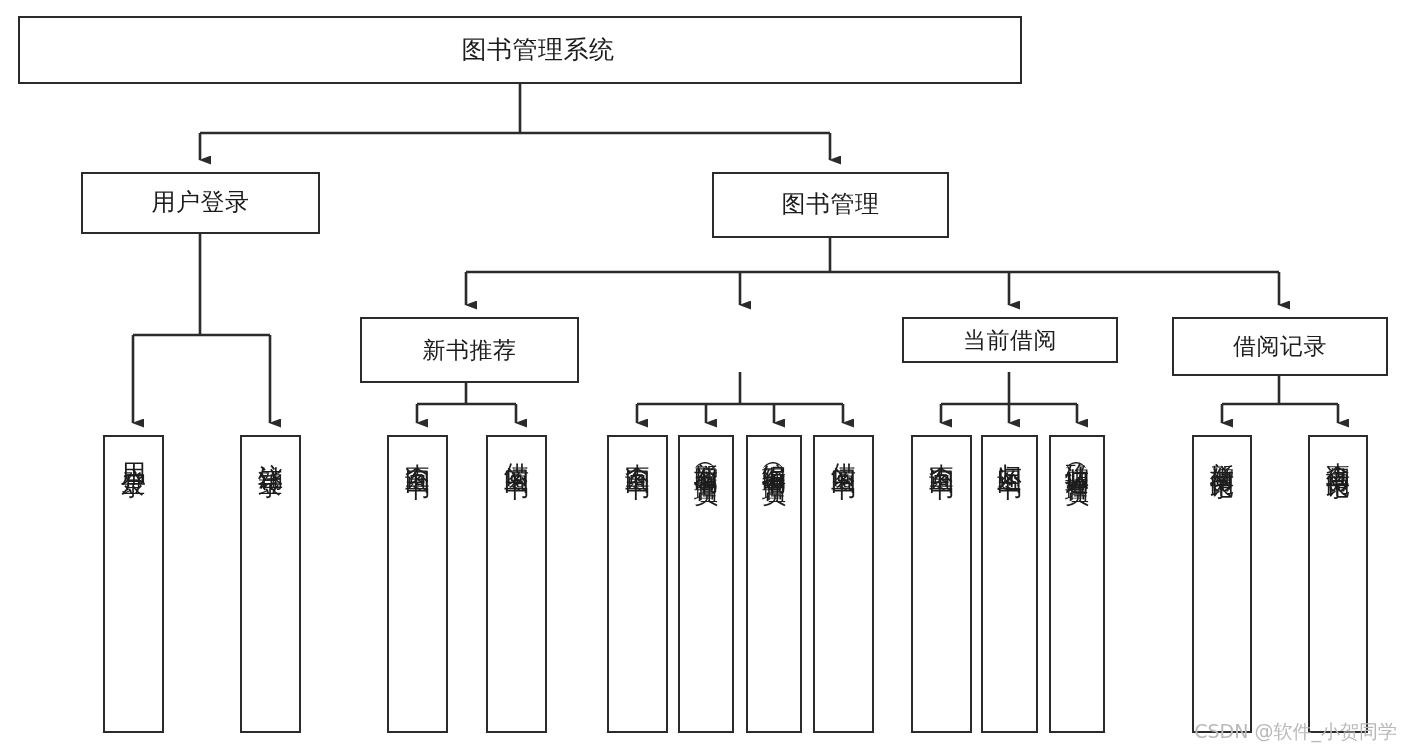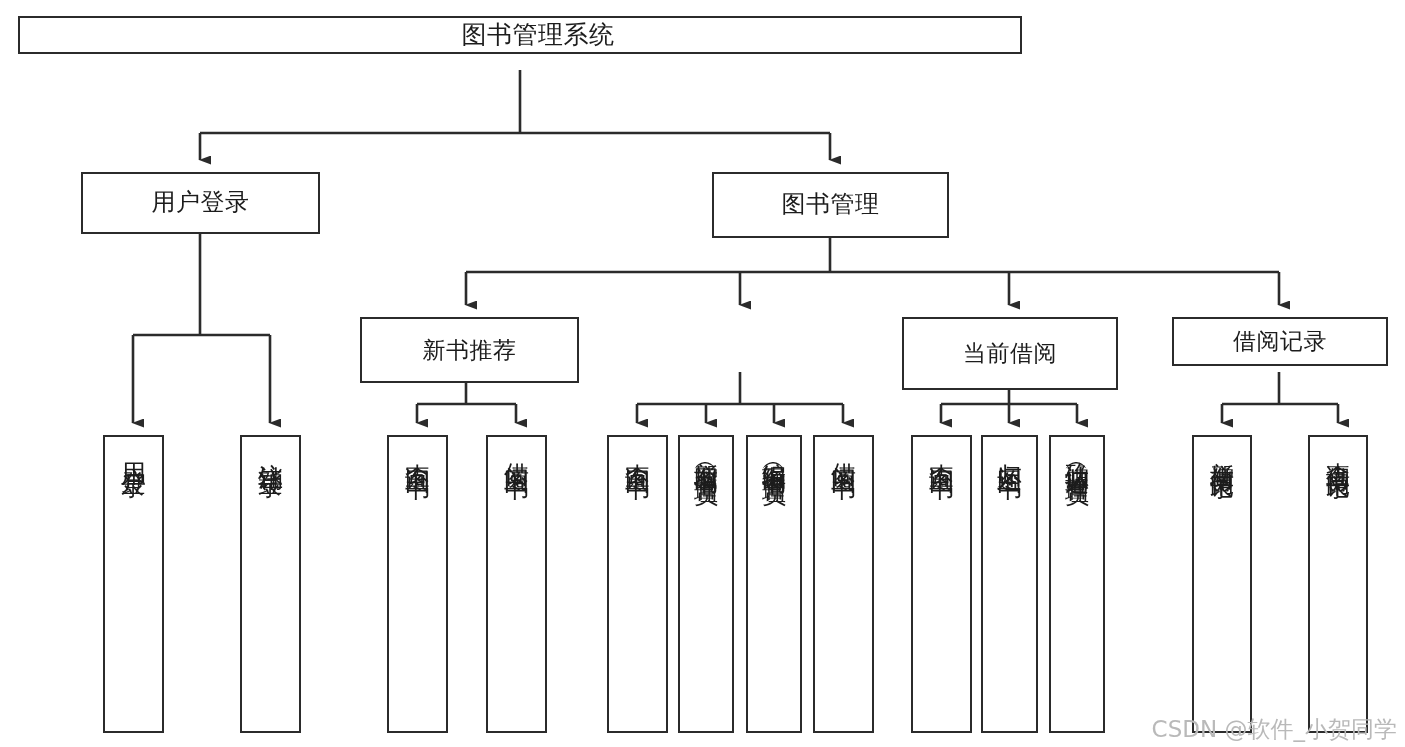--- a/index.html
+++ b/index.html
@@ -62,21 +62,21 @@
     white-space:nowrap;
     display:block;
   }
   .node.vert.tall .label{ letter-spacing:3px; font-size:24px; }
 
   
   #watermark{
     position:absolute;
     right:8px;
     bottom:2px;
-    font-size:23px;
+    font-size:19px;
     color:#b9b9b9;
     z-index:5;
     white-space:nowrap;
     font-family:"DejaVu Sans","Liberation Sans",sans-serif;
   }
 </style>
 </head>
 <body>
 
 <div id="canvas">
@@ -126,42 +126,42 @@
       <path d="M1009,404 L1009,423" marker-end="url(#arw)"></path>
       <path d="M1077,404 L1077,423" marker-end="url(#arw)"></path>
 
       <path d="M1279,372 L1279,404"></path>
       <path d="M1222,404 L1338,404"></path>
       <path d="M1222,404 L1222,423" marker-end="url(#arw)"></path>
       <path d="M1338,404 L1338,423" marker-end="url(#arw)"></path>
     </g>
   </svg>
 
-  <div class="node horiz root" style="left:18px;top:16px;width:1004px;height:38px;padding-left:36px;">
+  <div class="node horiz root" style="left:18px;top:16px;width:1004px;height:68px;padding-left:36px;">
     <span class="label">图书管理系统</span>
   </div>
 
   <div class="node horiz lvl2" style="left:81px;top:172px;width:239px;height:62px;">
     <span class="label">用户登录</span>
   </div>
 
   <div class="node horiz lvl2" style="left:712px;top:172px;width:237px;height:66px;">
     <span class="label">图书管理</span>
   </div>
 
   <div class="node horiz lvl3" style="left:360px;top:317px;width:219px;height:66px;">
     <span class="label">新书推荐</span>
   </div>
 
 
-  <div class="node horiz lvl3" style="left:902px;top:317px;width:216px;height:73px;">
+  <div class="node horiz lvl3" style="left:902px;top:317px;width:216px;height:46px;">
     <span class="label">当前借阅</span>
   </div>
 
-  <div class="node horiz lvl3" style="left:1172px;top:317px;width:216px;height:49px;">
+  <div class="node horiz lvl3" style="left:1172px;top:317px;width:216px;height:59px;">
     <span class="label">借阅记录</span>
   </div>
 
   <div class="node vert" style="left:103px;top:435px;width:61px;height:298px;">
     <span class="label">用户登录</span>
   </div>
 
   <div class="node vert" style="left:240px;top:435px;width:61px;height:298px;">
     <span class="label">注销登录</span>
   </div>

